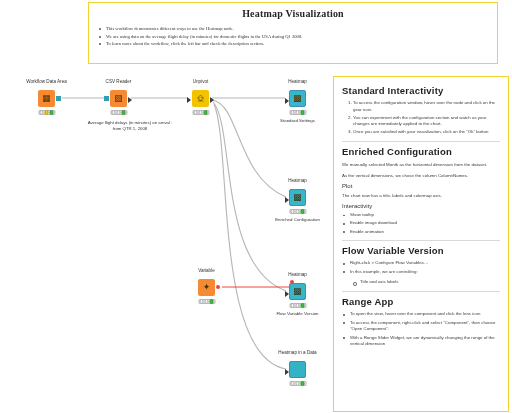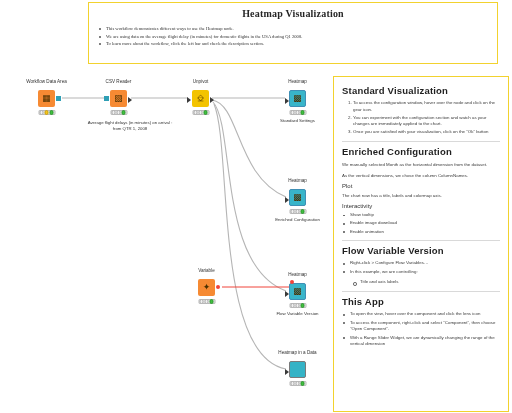--- a/index.html
+++ b/index.html
@@ -242,21 +242,21 @@
       <span class="dot"></span>
       <span class="dot"></span>
       <span class="dot green"></span>
     </div>
   </div>
 
 </div>
 
 <div id="doc-panel">
 
-  <div class="doc-h">Standard Visualization</div>
+  <div class="doc-h">Standard Interactivity</div>
   <ol class="doc-ol">
     <li>To access the configuration window, hover over the node and click on the gear icon.</li>
     <li>You can experiment with the configuration section and watch as your changes are immediately applied to the chart.</li>
     <li>Once you are satisfied with your visualization, click on the "Ok" button</li>
   </ol>
 
   <div class="divider"></div>
 
   <div class="doc-h">Enriched Configuration</div>
   <p class="doc-p">We manually selected Month as the horizontal dimension from the dataset.</p>
@@ -276,20 +276,20 @@
   <ul class="doc-ul">
     <li>Right-click &gt; Configure Flow Variables…</li>
     <li>In this example, we are controlling:</li>
   </ul>
   <ul class="doc-ul sub">
     <li>Title and axis labels</li>
   </ul>
 
   <div class="divider"></div>
 
-  <div class="doc-h">This App</div>
+  <div class="doc-h">Range App</div>
   <ul class="doc-ul">
     <li>To open the view, hover over the component and click the lens icon</li>
     <li>To access the component, right-click and select "Component", then choose "Open Component".</li>
     <li>With a Range Slider Widget, we are dynamically changing the range of the vertical dimension</li>
   </ul>
 
 </div>
 
 </body></html>

